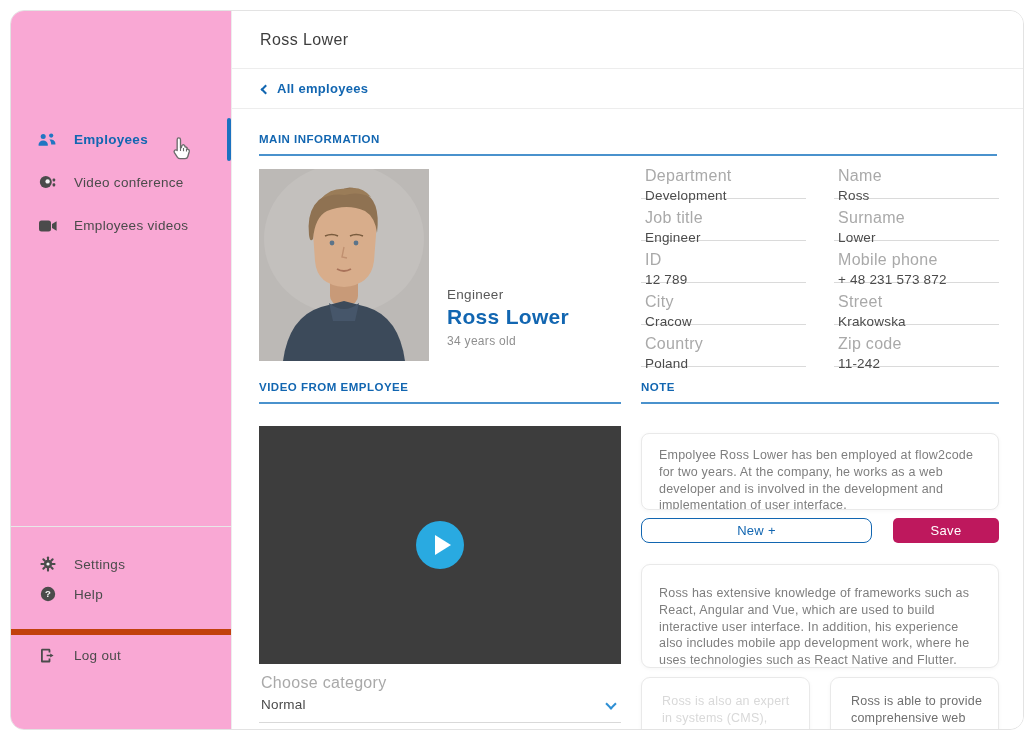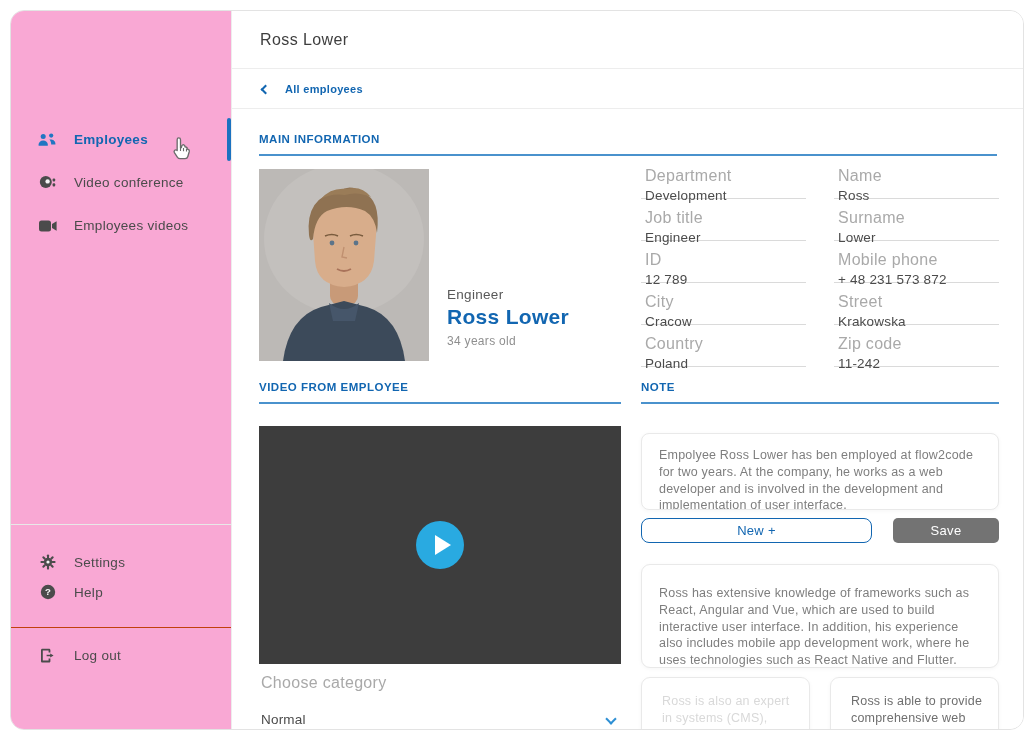--- a/index.html
+++ b/index.html
@@ -17,31 +17,31 @@
   .nav-item { height:43px; display:flex; align-items:center; padding-left:27px;
     gap:17px; color:#4b4b4b; font-size:13.5px; letter-spacing:.3px;
     cursor:pointer; position:relative; }
   .nav-item .ic { width:19px; display:flex; justify-content:center; color:#4b4b4b; }
   .nav-item.active { color:#1266b1; font-weight:bold; }
   .nav-item.active .ic { color:#2176c2; }
   .active-bar { position:absolute; right:0; top:0; height:43px; width:4px;
     background:#1b72c0; border-radius:2px; }
   .nav-secondary { margin-top:auto; border-top:1px solid #e8e8e8; padding:22px 0 20px; }
   .nav-secondary .nav-item, .nav-logout .nav-item { height:30px; }
-  .nav-logout { border-top:1px solid #c2410c; padding:12px 0 59px; }
+  .nav-logout { border-top:6px solid #c2410c; padding:5px 0 59px; }
 
   
   .main { flex:1; display:flex; flex-direction:column; background:#fff; min-width:0; }
   .main-header { height:58px; border-bottom:1px solid #ededed; display:flex;
     align-items:center; padding-left:28px; font-size:16px; color:#3e3e3e;
     letter-spacing:.4px; flex-shrink:0; }
   .breadcrumb-bar { height:40px; border-bottom:1px solid #ededed; display:flex;
     align-items:center; padding-left:30px; flex-shrink:0; }
-  .breadcrumb { color:#1266b1; font-size:11px; font-weight:bold; letter-spacing:.3px;
-    display:flex; align-items:center; gap:16px; cursor:pointer; }
+  .breadcrumb { color:#1266b1; font-size:13px; font-weight:bold; letter-spacing:.3px;
+    display:flex; align-items:center; gap:8px; cursor:pointer; }
   .chev-left { width:7px; height:7px; border-left:2px solid #1266b1;
     border-bottom:2px solid #1266b1; transform:rotate(45deg); margin-top:1px; }
   .content { position:relative; flex:1; }
 
   .section-head { position:absolute; font-size:11.5px; font-weight:bold;
     color:#1266b1; letter-spacing:.5px; border-bottom:2px solid #4a92cd;
     padding-bottom:9px; }
   #sec-main  { left:27px;  top:24px;  width:738px; }
   #sec-video { left:27px;  top:272px; width:362px; }
   #sec-note  { left:409px; top:272px; width:358px; }
@@ -64,40 +64,40 @@
   .video-box { position:absolute; left:27px; top:317px; width:362px; height:238px;
     background:#3d3d3d; }
   .play-btn { position:absolute; left:50%; top:50%; width:48px; height:48px;
     margin:-24px 0 0 -24px; border-radius:50%; background:#29aae1; cursor:pointer; }
   .play-tri { position:absolute; left:19px; top:14px; width:0; height:0;
     border-left:16px solid #ffffff; border-top:10px solid transparent;
     border-bottom:10px solid transparent; }
 
   .category { position:absolute; left:27px; top:565px; width:362px;
     border-bottom:1px solid #d9d9d9; padding:0 0 10px 2px; cursor:pointer; }
-  .category .field-value { margin-top:20px; }
+  .category .field-value { margin-top:5px; }
   .chev-down { position:absolute; right:6px; bottom:14px; width:8px; height:8px;
     border-left:2px solid #2e8fd4; border-bottom:2px solid #2e8fd4;
     transform:rotate(-45deg); }
 
   .note-box { position:absolute; border:1px solid #e9e9e9; border-radius:9px;
     background:#fff; box-shadow:0 1px 4px rgba(0,0,0,.04); color:#7e7e7e;
     font-size:12.5px; line-height:1.34; letter-spacing:.2px;
     padding:13px 17px; overflow:hidden; }
   #note1 { left:409px; top:324px; width:358px; height:77px;border-radius:8px; }
   #note2 { left:409px; top:455px; width:358px; height:104px; padding-top:20px; }
   #note3 { left:409px; top:568px; width:169px; height:120px; color:#d9d9d9; padding:15px 14px 0 20px; }
   #note4 { left:598px; top:568px; width:169px; height:120px; color:#6f6f6f; padding:15px 14px 0 20px; }
 
   .btn-new { position:absolute; left:409px; top:409px; width:231px; height:25px;
     border:1px solid #1266b1; border-radius:8px; background:#fff; color:#1266b1;
     font-size:13px; font-weight:normal; letter-spacing:.3px; display:flex;
     align-items:center; justify-content:center; cursor:pointer; }
   .btn-save { position:absolute; left:661px; top:409px; width:106px; height:25px;
-    background:#737373; border-radius:5px; color:#ffffff; font-size:13px;
+    background:#be185d; border-radius:5px; color:#ffffff; font-size:13px;
     letter-spacing:.3px; display:flex; align-items:center; justify-content:center;
     cursor:pointer; }
 
   .cursor-hand { position:absolute; left:169px; top:135px; width:27px; height:30px;
     z-index:20; pointer-events:none; }
 </style>
 </head>
 <body>
 
 <div class="card">

